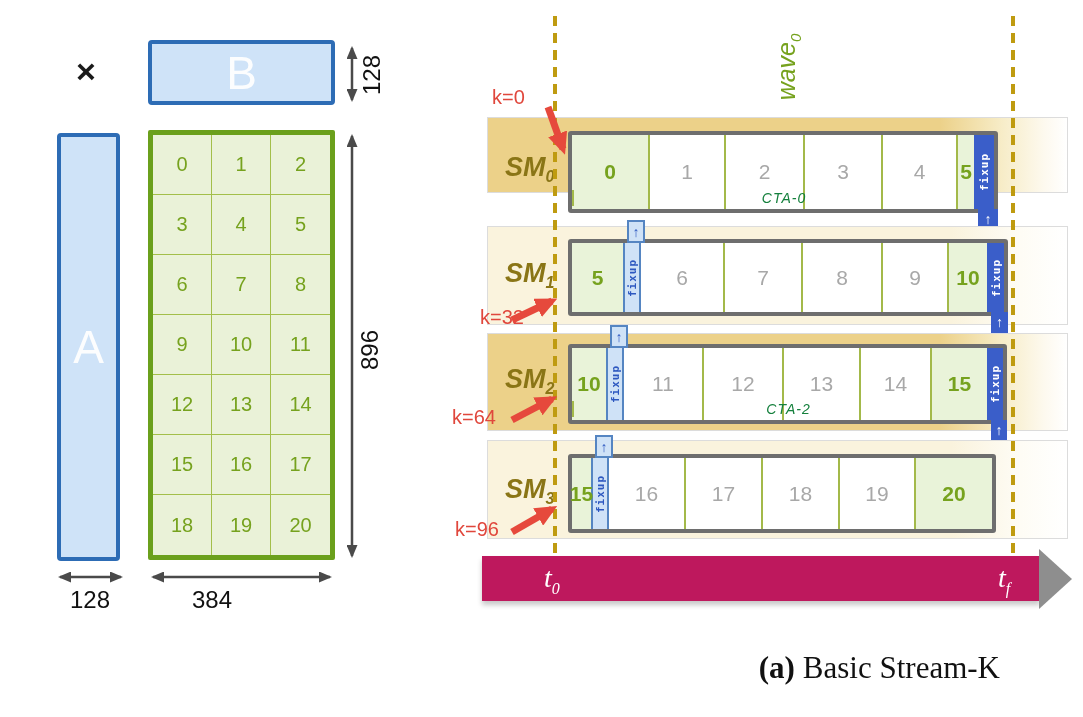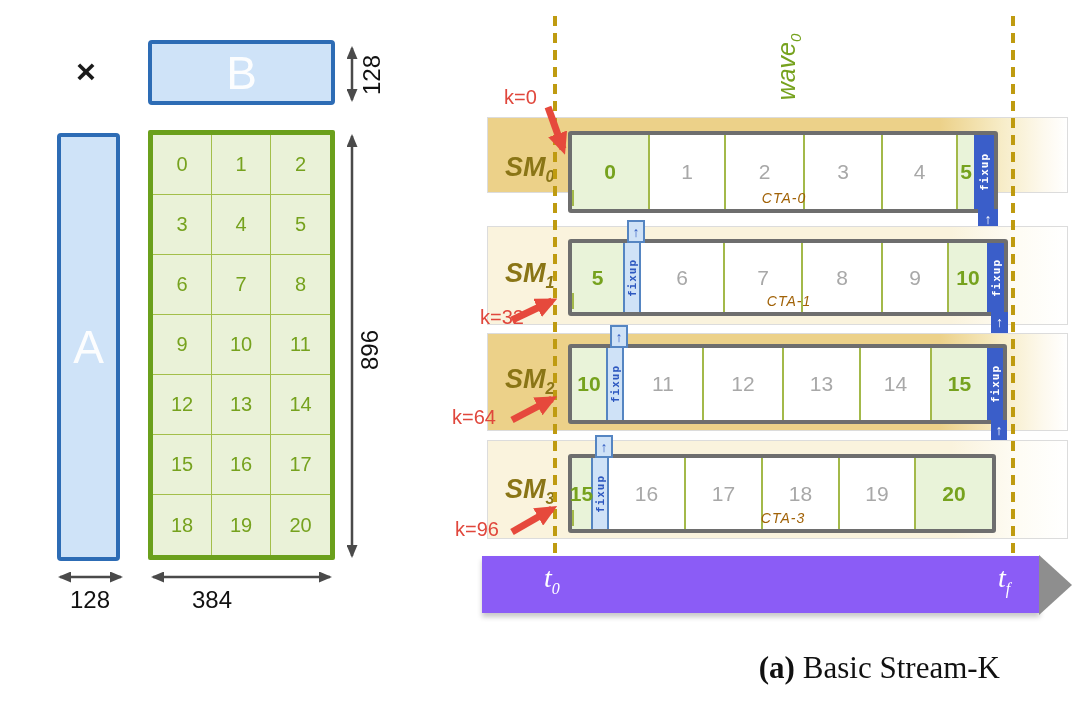--- a/index.html
+++ b/index.html
@@ -43,42 +43,42 @@
   .bar { position:absolute; background:#fff; border:4px solid #6e6e6e; border-radius:3px; z-index:2; }
   .bar-flex { display:flex; width:100%; height:100%; position:relative; }
   .tile { position:relative; display:flex; align-items:center; justify-content:center; overflow:visible; }
   .bar-flex > *:not(:first-child) { border-left:2px solid #a3b94a; }
   .tile.plain { background:#ffffff; }
   .tile.green { background:#e9f3d9; }
   .tnum { font-size:21px; font-weight:600; white-space:nowrap; z-index:1; }
   .tile.plain .tnum { color:#a8a8a8; font-weight:400; }
   .tile.green .tnum { color:#76a21e; }
   .cta { position:absolute; bottom:3px; left:0; right:0; text-align:center;
-         font-size:14px; font-style:italic; color:#a16207; letter-spacing:1px; z-index:0; }
+         font-size:14px; font-style:italic; color:#15803d; letter-spacing:1px; z-index:0; }
   .fixup { position:relative; flex:none; }
   .fixup-light { background:#cfe2f7; border-left:2px solid #5585c2 !important; border-right:2px solid #5585c2; }
   .fixup-dark  { background:#3a5ec9; border-left:none !important; }
   .fixup-light + .tile { border-left:none !important; }
   .fixup-text { position:absolute; left:50%; top:50%; transform:translate(-50%,-50%) rotate(-90deg);
                 font-family:"DejaVu Sans Mono", monospace; font-size:11px; font-weight:700;
                 letter-spacing:1px; white-space:nowrap; }
   .fixup-light .fixup-text { color:#2d58c0; }
   .fixup-dark  .fixup-text { color:#ffffff; }
   .fx-box { position:absolute; height:23px; text-align:center; line-height:21px;
             font-size:14px; font-weight:700; z-index:3; }
   .fx-box.light { top:-23px; background:#cfe2f7; border:2px solid #5585c2; color:#2d58c0; }
   .fx-box.dark  { bottom:-23px; background:#3a5ec9; color:#ffffff; }
 
   .k-label { position:absolute; color:#e0473c; font-size:20px; z-index:25; white-space:nowrap; }
 
   
   .annot { position:absolute; left:0; top:0; z-index:30; pointer-events:none; }
 
   
-  .time-bar { position:absolute; left:482px; top:556px; width:558px; height:57px; background:#8b5cf6;
+  .time-bar { position:absolute; left:482px; top:556px; width:558px; height:45px; background:#be185d;
               box-shadow:0 4px 5px rgba(0,0,0,.22); z-index:15; }
   .time-head { position:absolute; right:-32px; top:50%; transform:translateY(-50%); width:0; height:0;
                border-left:33px solid #8e8e8e; border-top:30px solid transparent; border-bottom:30px solid transparent; }
   .t-label { position:absolute; top:6px; color:#fff; font-family:"Liberation Serif", serif;
              font-style:italic; font-size:28px; }
   .t-label sub { font-size:16px; }
   .time-mid { position:absolute; left:0; right:0; top:11px; text-align:center; color:#fff;
               font-size:20px; font-style:italic; font-weight:700; }
 
   
@@ -192,21 +192,20 @@
             </div>
             <div class="tile plain" style="width: 66px;">
               <span class="tnum">9</span>
             </div>
             <div class="tile green" style="width: 40px;">
               <span class="tnum">10</span>
             </div>
             <div class="fixup fixup-dark" style="width: 17px;">
               <span class="fixup-text">fixup</span>
             </div>
-            <div class="cta">CTA-1</div>
           </div>
           <div class="fx-box light" style="left: 55px; width: 18px;">↑</div>
           <div class="fx-box dark" style="left: 419px; width: 17px;">↑</div>
         </div>
       </div>
       <div class="sm-row tan" style="left: 487px; top: 333px; width: 581px; height: 98px;">
         <div class="sm-label" style="top: 30px;"><span>SM</span><sub>2</sub></div>
         <div class="bar" style="left: 80px; top: 10px; height: 80px; width: 439px;">
           <div class="bar-flex">
             <div class="tile green" style="width: 34px;">
@@ -226,20 +225,21 @@
             </div>
             <div class="tile plain" style="width: 71px;">
               <span class="tnum">14</span>
             </div>
             <div class="tile green" style="width: 57px;">
               <span class="tnum">15</span>
             </div>
             <div class="fixup fixup-dark" style="width: 16px;">
               <span class="fixup-text">fixup</span>
             </div>
+            <div class="cta">CTA-2</div>
           </div>
           <div class="fx-box light" style="left: 38px; width: 18px;">↑</div>
           <div class="fx-box dark" style="left: 419px; width: 16px;">↑</div>
         </div>
       </div>
       <div class="sm-row cream" style="left: 487px; top: 440px; width: 581px; height: 99px;">
         <div class="sm-label" style="top: 32.5px;"><span>SM</span><sub>3</sub></div>
         <div class="bar" style="left: 80px; top: 13px; height: 79px; width: 428px;">
           <div class="bar-flex">
             <div class="tile green" style="width: 19px;">
@@ -256,21 +256,20 @@
             </div>
             <div class="tile plain" style="width: 77px;">
               <span class="tnum">18</span>
             </div>
             <div class="tile plain" style="width: 76px;">
               <span class="tnum">19</span>
             </div>
             <div class="tile green" style="width: 78px;">
               <span class="tnum">20</span>
             </div>
-            <div class="cta">CTA-3</div>
           </div>
           <div class="fx-box light" style="left: 23px; width: 18px;">↑</div>
         </div>
       </div>
     </div>
 
   <svg class="annot" width="1083" height="717">
     <defs>
       <marker id="ag" markerUnits="userSpaceOnUse" markerWidth="13" markerHeight="11" refX="11" refY="5.5" orient="auto-start-reverse">
         <path d="M0,0 L13,5.5 L0,11 Z" fill="#4a4a4a"></path>
@@ -298,17 +297,17 @@
     </div>
     <div class="t-label" style="left:516px;">
       <span>t</span><sub>f</sub>
     </div>
   </div>
 
   <div class="caption">
     <span class="cap-index">(a)</span><span class="cap-text">Basic Stream-K</span>
   </div>
 
-<div class="k-label" style="left: 492px; top: 86px; margin-left: 12px;">k=0</div>
+<div class="k-label" style="left: 492px; top: 86px;">k=0</div>
     <div class="k-label" style="left: 452px; top: 306px; margin-left: 28px;">k=32</div>
     <div class="k-label" style="left: 452px; top: 406px;">k=64</div>
     <div class="k-label" style="left: 455px; top: 518px;">k=96</div>
   </div>
 
 </body></html>

